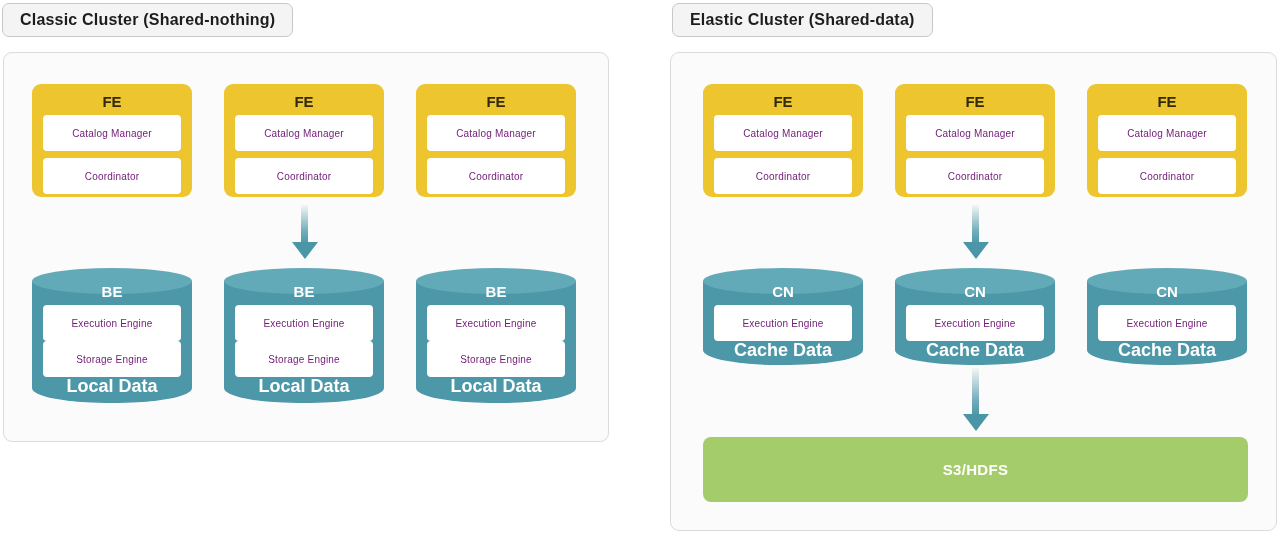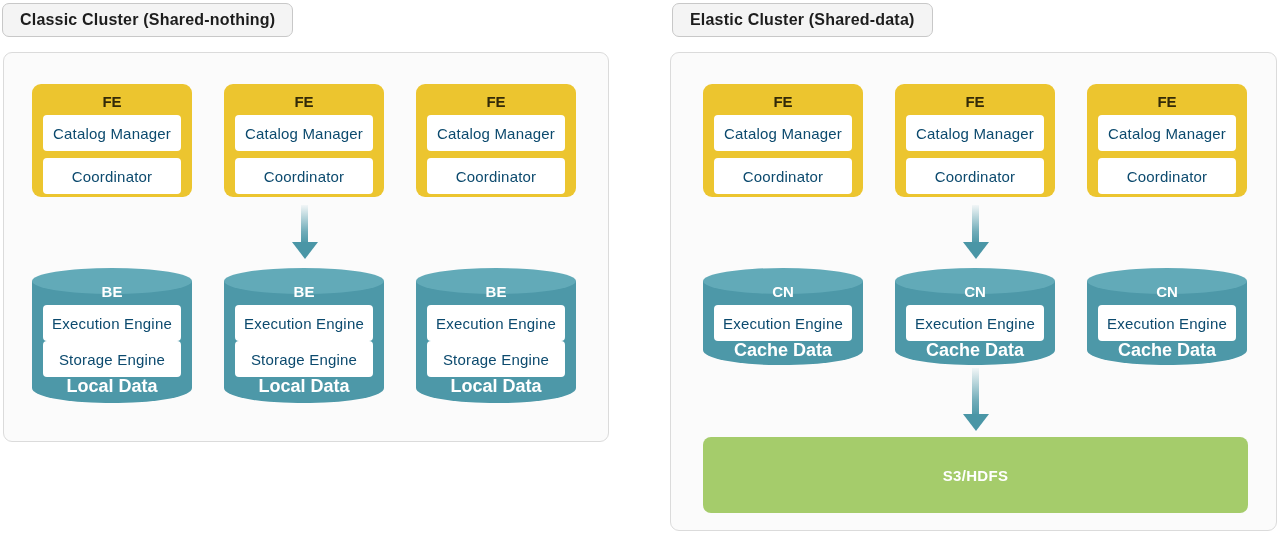--- a/index.html
+++ b/index.html
@@ -26,21 +26,21 @@
     position:absolute; width:160px; height:113px; background:#ECC52F;
     border-radius:9px; box-sizing:border-box; padding:5px 11px 4px;
   }
   .fe-title {
     height:26px; line-height:26px; text-align:center;
     font-weight:bold; font-size:15px; color:#332a08;
   }
   .comp-box {
     height:36px; background:#ffffff; border-radius:4px; margin-bottom:7px;
     display:flex; align-items:center; justify-content:center;
-    font-size:15px; color:#0c4a6e; letter-spacing:0.2px;
+    font-size:10px; color:#701a75; letter-spacing:0.2px;
   }
 
   .cylinder { position:absolute; width:160px; }
   .cyl-body {
     position:relative; margin-top:13px; background:#4D98A8;
     border-radius:0 0 46% 46% / 0 0 15px 15px;
     padding:2px 11px 0; box-sizing:border-box;
   }
   .cyl-body::before {
     content:""; position:absolute; z-index:0; top:-13px; left:0;
@@ -62,21 +62,21 @@
     background:linear-gradient(to bottom, rgba(77,152,168,0.05), rgba(77,152,168,0.8) 70%, #4d98a8);
   }
   .arrow::after {
     content:""; position:absolute; left:50%; bottom:-16px;
     transform:translateX(-50%); width:0; height:0;
     border-left:13px solid transparent; border-right:13px solid transparent;
     border-top:17px solid #4A96A6;
   }
 
   .storage-box {
-    position:absolute; left:32px; top:384px; width:545px; height:76px;
+    position:absolute; left:32px; top:384px; width:545px; height:65px;
     background:#A5CC6B; border-radius:8px;
     display:flex; align-items:center; justify-content:center;
     color:#ffffff; font-weight:bold; font-size:15px; letter-spacing:0.3px;
   }
 
   .watermark {
     position:absolute; top:449px; right:27px; z-index:5;
     font-size:43px; color:#ffffff; white-space:nowrap;
     text-shadow:2px 3px 2px rgba(105,105,105,0.65);
   }

